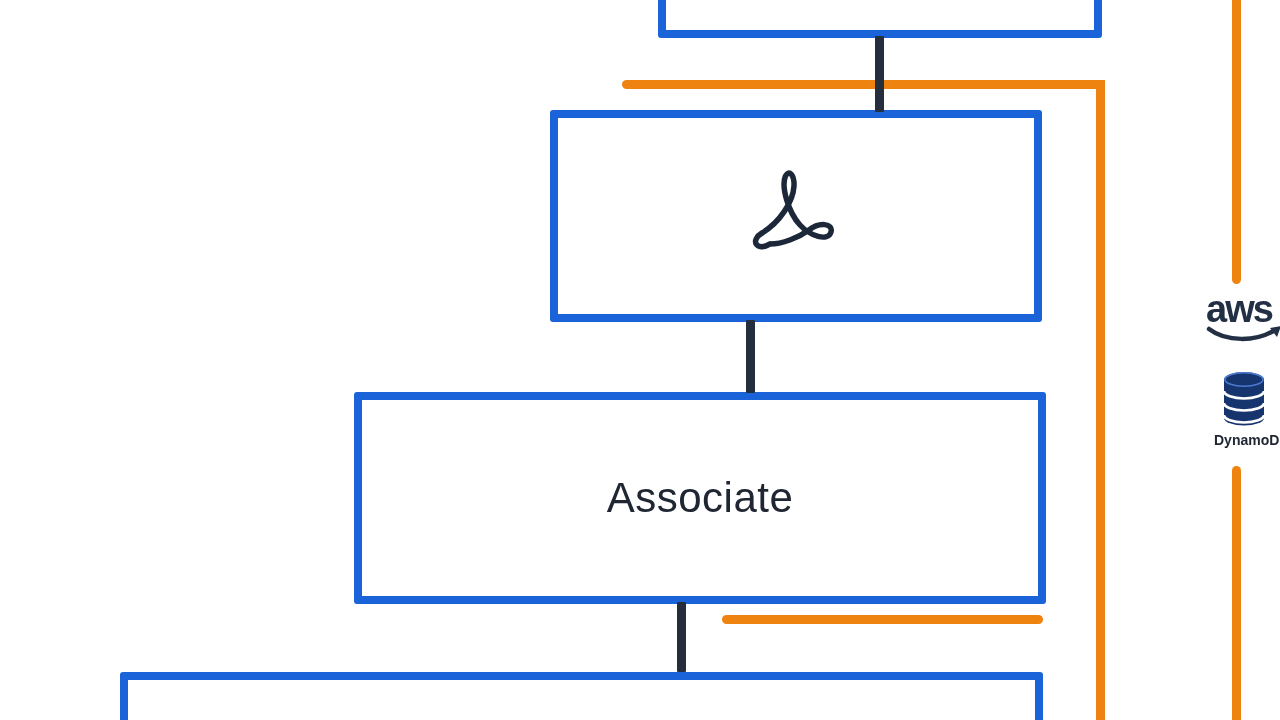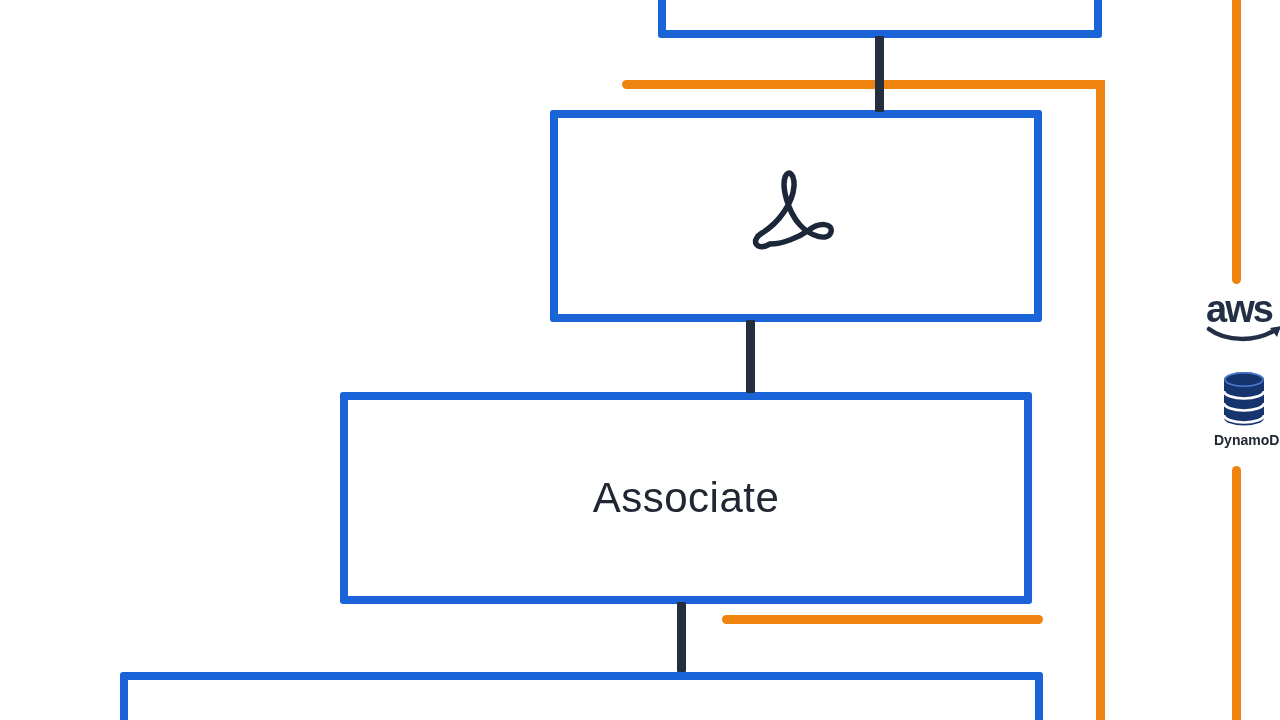--- a/index.html
+++ b/index.html
@@ -13,21 +13,21 @@
     display:flex;align-items:center;justify-content:center;
   }
   .connector{
     position:absolute;width:9px;background:var(--connector,#242e3c);
     border-radius:1px;z-index:4;
   }
   .orange{position:absolute;background:var(--orange,#ef8310);z-index:2;}
   .node{z-index:3;}
   #box-top   {left:658px;top:-70px;width:444px;height:108px;}
   #box-sign  {left:550px;top:110px;width:492px;height:212px;}
-  #box-assoc {left:340px;top:392px;width:692px;height:212px;}
+  #box-assoc {left:354px;top:392px;width:692px;height:212px;}
   #box-bottom{left:120px;top:672px;width:923px;height:90px;}
 
   #conn-1{left:875px;top:36px;height:76px;}
   #conn-2{left:746px;top:320px;height:73px;}
   #conn-3{left:677px;top:602px;height:70px;}
 
   #o1h{left:622px;top:80px;width:483px;height:9px;border-radius:5px 0 0 5px;}
   #o1v{left:1096px;top:80px;width:9px;height:640px;}
   #o2a{left:1232px;top:0;width:9px;height:284px;border-radius:0 0 5px 5px;}
   #o2b{left:1232px;top:466px;width:9px;height:254px;border-radius:5px 5px 0 0;}

